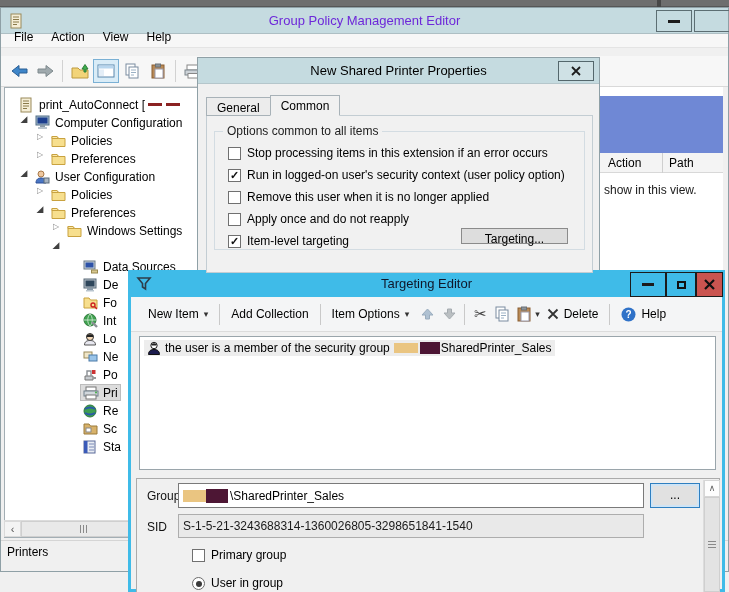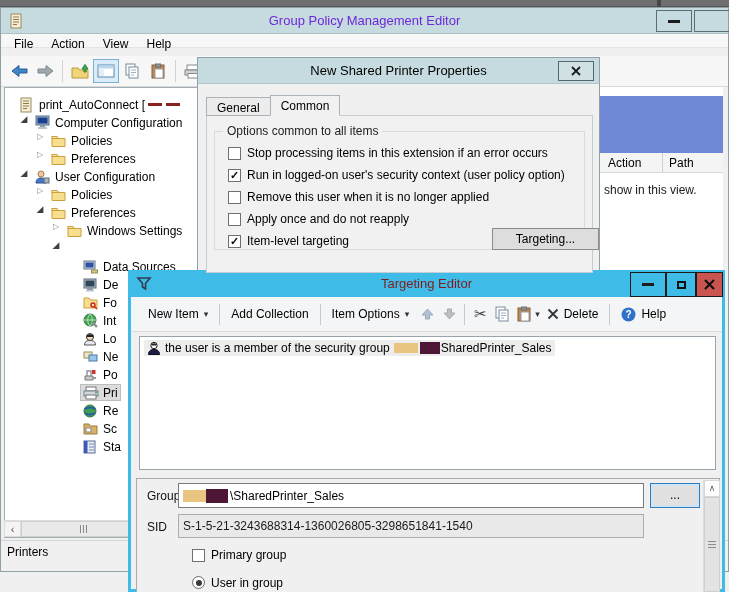--- a/index.html
+++ b/index.html
@@ -12,21 +12,21 @@
 
   
   .gpme{position:absolute;left:0;top:7px;width:729px;height:565px;background:#f0f0f0;border:1px solid #8fa0a6;}
   .gpme-titlebar{position:absolute;left:0;top:0;width:100%;height:26px;background:#c5dbe0;border-bottom:1px solid #aebfc4;}
   .gpme-appicon{position:absolute;left:8px;top:5px;}
   .gpme-title{position:absolute;left:0;top:5px;width:100%;text-align:center;font-size:13px;color:#6d28d9;}
   .winbtn{position:absolute;display:flex;align-items:center;justify-content:center;}
   .gpme-min{left:655px;top:2px;width:36px;height:22px;border:1px solid #5c6e73;}
   .gpme-partial{left:693px;top:2px;width:36px;height:22px;border:1px solid #5c6e73;border-right:none;}
   .minbar{width:12px;height:3px;background:#1c1c1c;}
-  .gpme-menubar{position:absolute;left:0;top:26px;width:100%;height:14px;background:#f7f7f7;border-bottom:1px solid #e4e4e4;display:flex;align-items:flex-start;padding-left:4px;}
+  .gpme-menubar{position:absolute;left:0;top:26px;width:100%;height:14px;background:#f7f7f7;border-bottom:1px solid #e4e4e4;display:flex;align-items:flex-end;padding-left:4px;}
   .menu-item{padding:3px 9px;cursor:default;}
   .gpme-toolbar{position:absolute;left:0;top:48px;width:100%;height:31px;background:#f7f7f7;border-bottom:1px solid #d9d9d9;display:flex;align-items:center;padding-left:5px;}
   .tb-ico{width:26px;height:24px;display:flex;align-items:center;justify-content:center;border:1px solid transparent;}
   .tb-ico.hl{border:1px solid #7ab0d4;background:#d9ecf7;}
   .tb-sep{width:1px;height:22px;background:#d2d2d2;margin:0 4px;}
 
   
   .tree-pane{position:absolute;left:3px;top:79px;width:281px;height:451px;background:#fff;border:1px solid #a3aeb4;overflow:hidden;}
   .tree-list{padding-top:8px;}
   .tree-row{height:18px;display:flex;align-items:flex-start;white-space:nowrap;}
@@ -65,28 +65,28 @@
   .tabs{position:absolute;left:8px;top:37px;height:21px;z-index:3;display:flex;align-items:flex-end;}
   .tab{padding:3px 10px;border:1px solid #a8b2b8;background:#ececec;margin-right:-1px;height:19px;}
   .tab.active{background:#f1f1f1;height:21px;border-bottom:1px solid #f1f1f1;z-index:4;position:relative;}
   .props-content{position:absolute;left:8px;top:57px;width:387px;height:158px;border:1px solid #c3cdd3;background:#f1f1f1;z-index:2;}
   .groupbox{position:absolute;left:7px;top:15px;width:371px;height:119px;border:1px solid #d3dce2;}
   .groupbox-label{position:absolute;left:8px;top:-8px;background:#f1f1f1;padding:0 4px;color:#222;}
   .options-list{position:absolute;left:13px;top:10px;}
   .opt-row{height:22px;display:flex;align-items:center;}
   .checkbox{width:13px;height:13px;background:#fff;border:1px solid #707070;flex:0 0 13px;display:flex;align-items:center;justify-content:center;font-size:11px;font-weight:bold;color:#111;line-height:11px;}
   .opt-label{padding-left:6px;white-space:nowrap;}
-  .targeting-btn{position:absolute;left:263px;top:170px;width:107px;height:22px;background:#ddd;border:1px solid #8b8b8b;text-align:center;line-height:20px;z-index:5;margin-left:31px;}
+  .targeting-btn{position:absolute;left:263px;top:170px;width:107px;height:16px;background:#ddd;border:1px solid #8b8b8b;text-align:center;line-height:20px;z-index:5;}
   .desc-label{position:absolute;left:16px;top:203px;}
 
   
   .te{position:absolute;left:128px;top:270px;width:597px;height:322px;background:#f0f0f0;border:3px solid #3fbbe8;}
   .te-titlebar{position:absolute;left:-1px;top:-1px;width:593px;height:25px;background:#3fbbe8;}
   .te-funnel{position:absolute;left:6px;top:4px;}
-  .te-title{position:absolute;left:0;top:4px;width:100%;text-align:center;font-size:13px;color:#7f1d1d;}
+  .te-title{position:absolute;left:0;top:4px;width:100%;text-align:center;font-size:13px;color:#0f172a;}
   .te-min{right:57px;top:0;width:36px;height:25px;border:1px solid #1b1b1b;background:#3fbbe8;}
   .te-max{right:27px;top:0;width:30px;height:25px;border:1px solid #1b1b1b;background:#3fbbe8;}
   .te-close{right:0;top:0;width:27px;height:25px;border:1px solid #1b1b1b;background:#ca5450;}
   .maxbox{width:9px;height:8px;border:2px solid #111;}
   .te-toolbar{position:absolute;left:0;top:24px;width:591px;height:35px;background:#f4f5f6;border-bottom:1px solid #dcdcdc;display:flex;align-items:center;padding-left:10px;}
   .te-btn{display:flex;align-items:center;padding:5px 7px;gap:5px;white-space:nowrap;}
   .caret{font-size:9px;color:#333;}
   .te-tsep{width:1px;height:21px;background:#c9c9c9;margin:0 4px;}
   .te-tico{display:flex;align-items:center;justify-content:center;width:22px;height:24px;}
   .te-tico.dis{opacity:.85;}
@@ -97,21 +97,21 @@
   .rb-light{width:24px;height:10px;background:#eac581;}
   .rb-dark{width:20px;height:12px;background:#4d1634;margin-left:-2px;}
   .te-panel{position:absolute;left:5px;top:205px;width:584px;height:116px;border:1px solid #ababab;background:#f0f0f0;}
   .fld-label{position:absolute;color:#111;}
   .group-input{position:absolute;left:41px;top:4px;width:466px;height:25px;background:#fff;border:1px solid #7a7a7a;display:flex;align-items:center;padding-left:4px;gap:2px;white-space:nowrap;overflow:hidden;}
   .rb-light2{width:24px;height:12px;background:#eac581;display:inline-block;}
   .rb-dark2{width:22px;height:14px;background:#4d1634;display:inline-block;margin-left:-3px;}
   .browse-btn{position:absolute;left:513px;top:4px;width:50px;height:25px;background:#e1e1e1;border:1px solid #2f7fc0;box-shadow:inset 0 0 0 2px #cfe4f5;text-align:center;line-height:22px;}
   .sid-field{position:absolute;left:41px;top:35px;width:466px;height:24px;background:#e9e9e9;border:1px solid #adadad;display:flex;align-items:center;padding-left:4px;color:#1a1a1a;white-space:nowrap;overflow:hidden;}
   .chk-row{position:absolute;left:55px;top:69px;display:flex;align-items:center;}
-  .rad-row{position:absolute;left:55px;top:97px;display:flex;align-items:flex-start;}
+  .rad-row{position:absolute;left:55px;top:97px;display:flex;align-items:flex-end;}
   .radio{width:13px;height:13px;border:1px solid #6a6a6a;border-radius:50%;background:#fff;flex:0 0 13px;display:flex;align-items:center;justify-content:center;}
   .radio .dot{width:6px;height:6px;border-radius:50%;background:#3a3a3a;}
   .vscroll{position:absolute;left:566px;top:1px;width:17px;height:113px;background:#f0f0f0;border-left:1px solid #dcdcdc;}
   .vs-up{position:absolute;left:0;top:0;width:16px;height:17px;background:#fdfdfd;border:1px solid #d6d6d6;color:#666;text-align:center;font-size:9px;line-height:15px;}
   .vs-thumb{position:absolute;left:0;top:17px;width:16px;height:95px;background:#e3e3e3;border:1px solid #cfcfcf;display:flex;flex-direction:column;align-items:center;justify-content:center;gap:2px;}
   .vs-thumb i{display:block;width:8px;height:1px;background:#8a8a8a;}
 </style>
 </head>
 <body>
 

